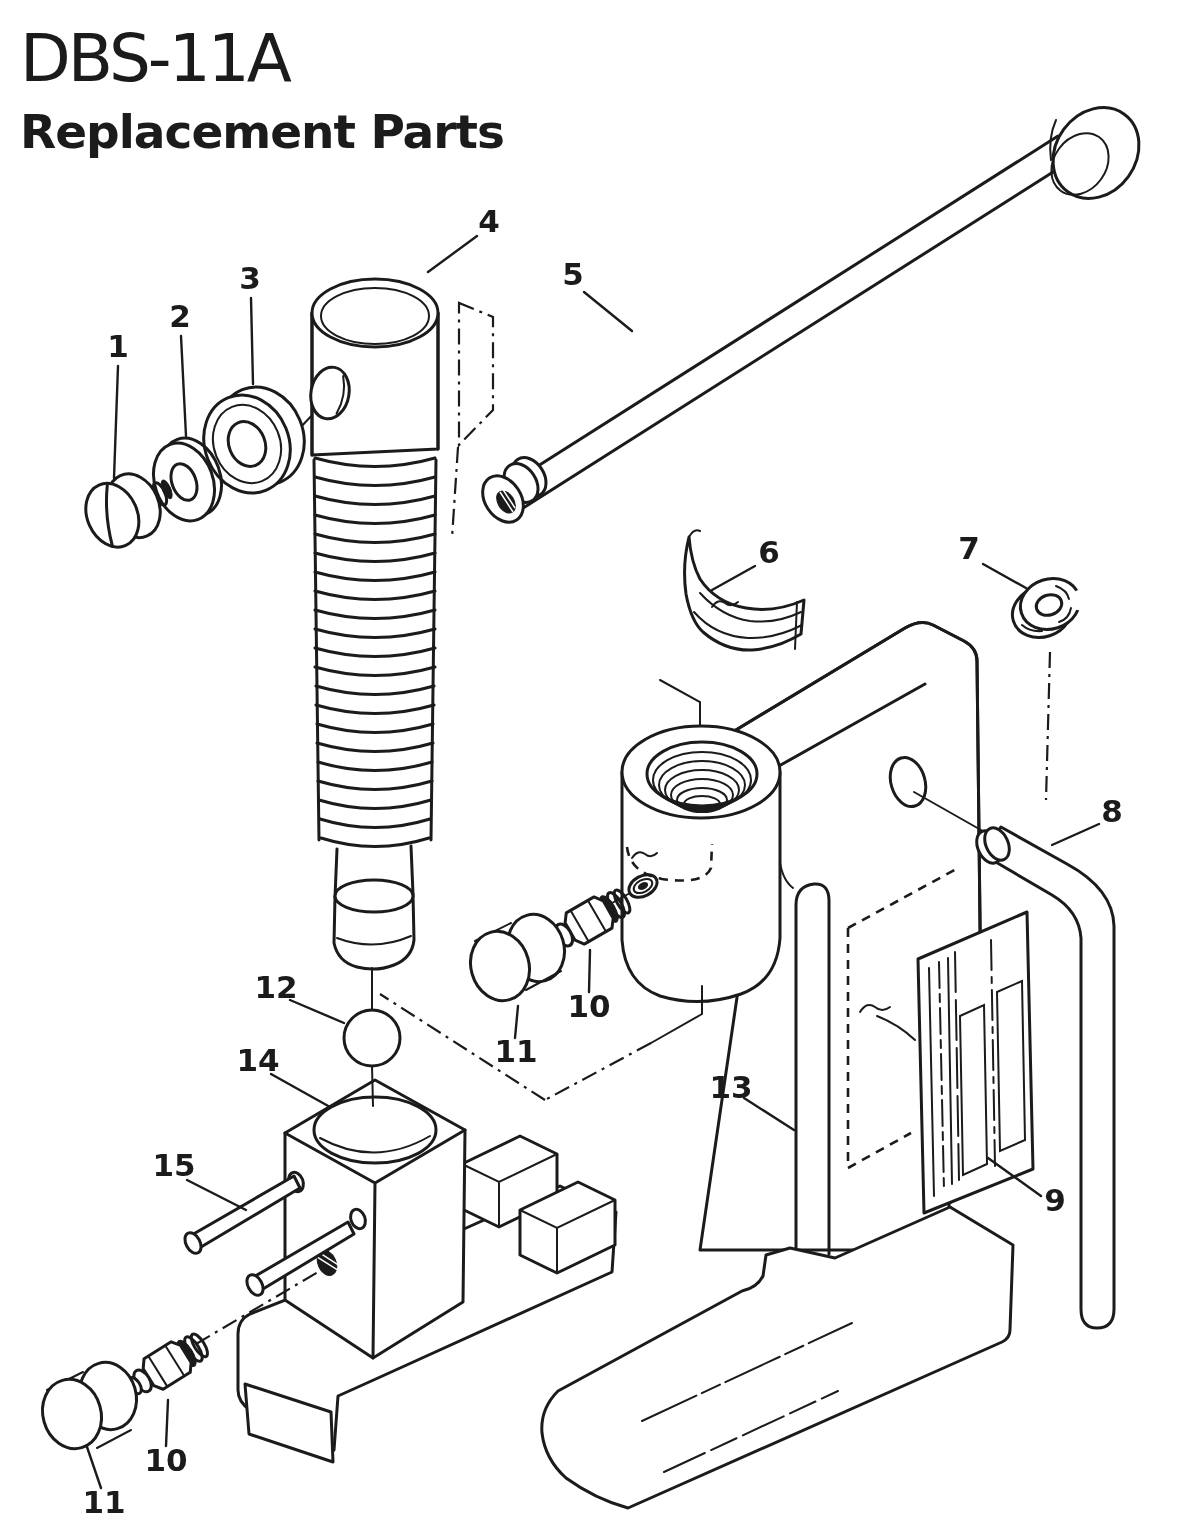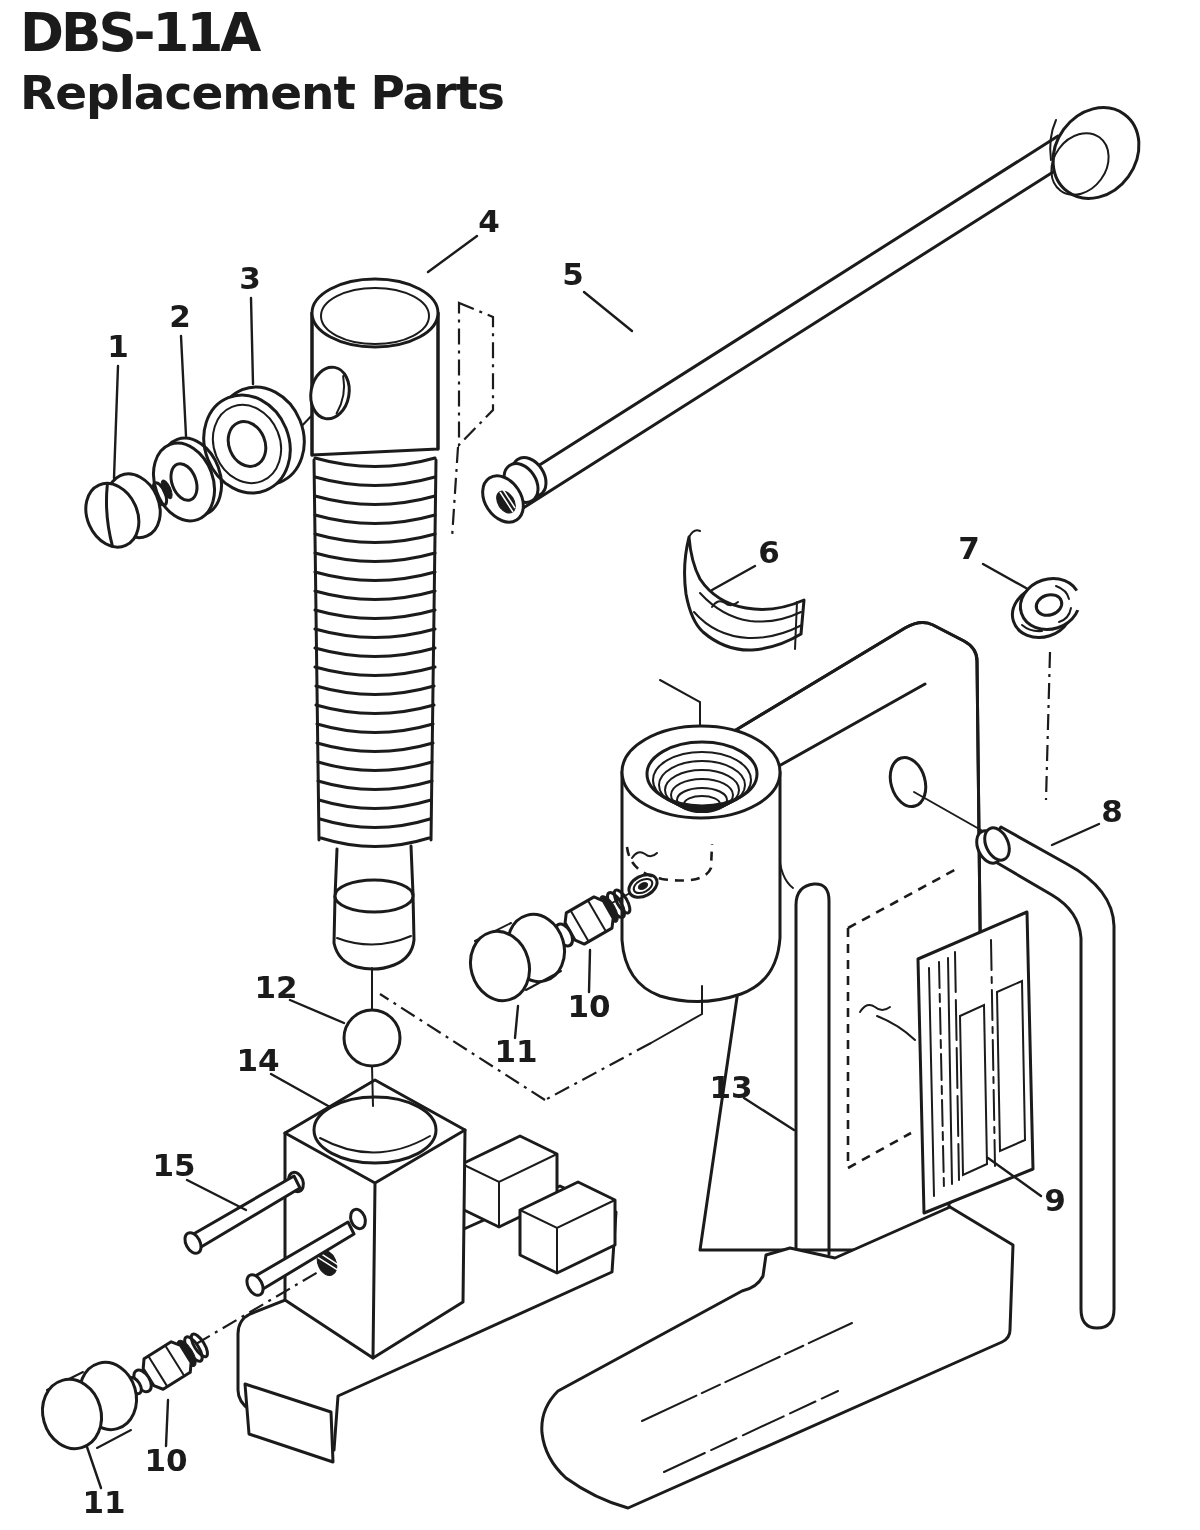--- a/index.html
+++ b/index.html
@@ -1,20 +1,20 @@
 <!DOCTYPE html>
 <html><head>
 <meta charset="utf-8">
 <style>
   html,body{margin:0;padding:0;background:#fff;}
   .stage{position:relative;width:1200px;height:1530px;background:#fff;overflow:hidden;
          font-family:"DejaVu Sans","Liberation Sans",sans-serif;}
   .title-block{position:absolute;left:20px;top:6px;color:#1b1b1b;}
-  .title-main{font-size:53px;font-weight:bold;letter-spacing:-3px;line-height:1.0;}
-  .title-sub{font-size:47px;font-weight:bold;letter-spacing:-1px;line-height:1.0;margin-top:10px;}
+  .title-main{font-size:66px;font-weight:normal;letter-spacing:-3px;line-height:1.0;margin-top:20px;}
+  .title-sub{font-size:47px;font-weight:bold;letter-spacing:-1px;line-height:1.0;margin-top:16px;}
   svg{position:absolute;left:0;top:0;}
   .ln{fill:none;stroke:#1b1b1b;stroke-width:3;stroke-linecap:round;stroke-linejoin:round;}
   .fw{fill:#ffffff;stroke:#1b1b1b;stroke-width:3;stroke-linecap:round;stroke-linejoin:round;}
   .thin{fill:none;stroke:#1b1b1b;stroke-width:2;stroke-linecap:round;}
   .lead{fill:none;stroke:#1b1b1b;stroke-width:2.4;stroke-linecap:round;}
   .dash{fill:none;stroke:#1b1b1b;stroke-width:2.6;stroke-dasharray:9 7;}
   .dd{fill:none;stroke:#1b1b1b;stroke-width:2.2;stroke-dasharray:16 6 3 6;}
   .dk{fill:#1b1b1b;stroke:#1b1b1b;stroke-width:1;}
   text.plabel{font-family:"DejaVu Sans","Liberation Sans",sans-serif;font-size:31px;font-weight:bold;
               fill:#1b1b1b;text-anchor:middle;}

